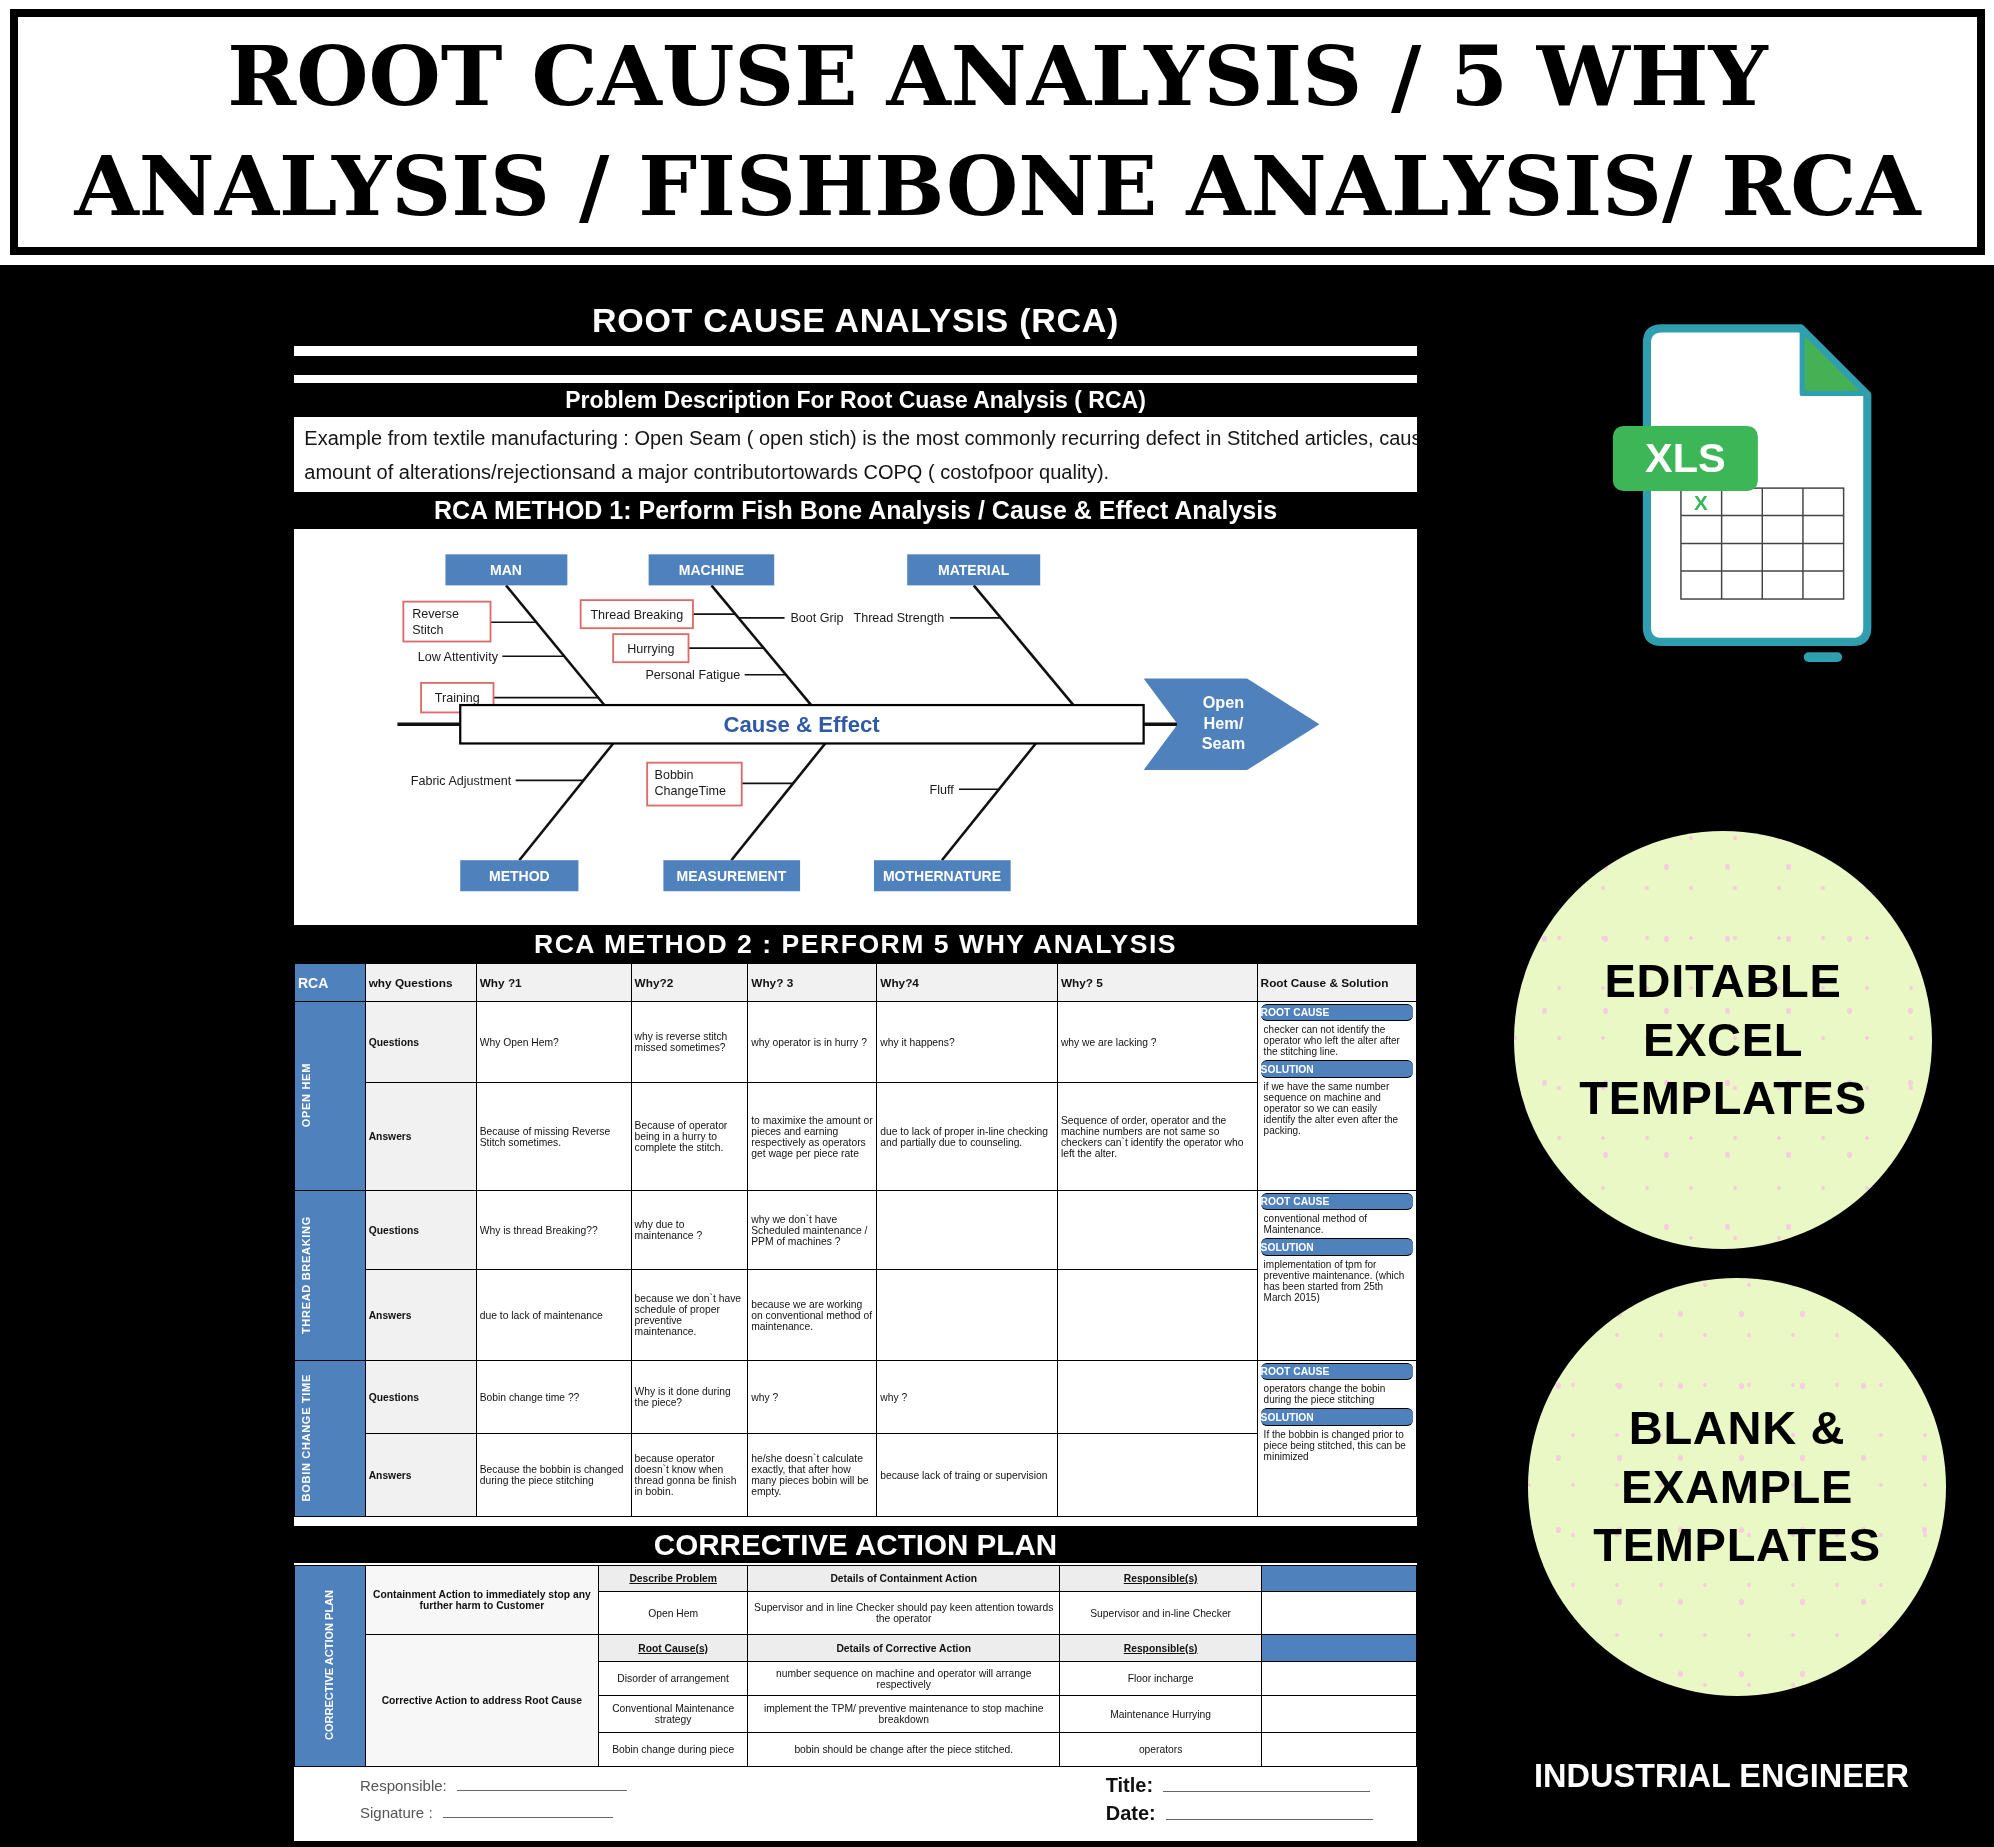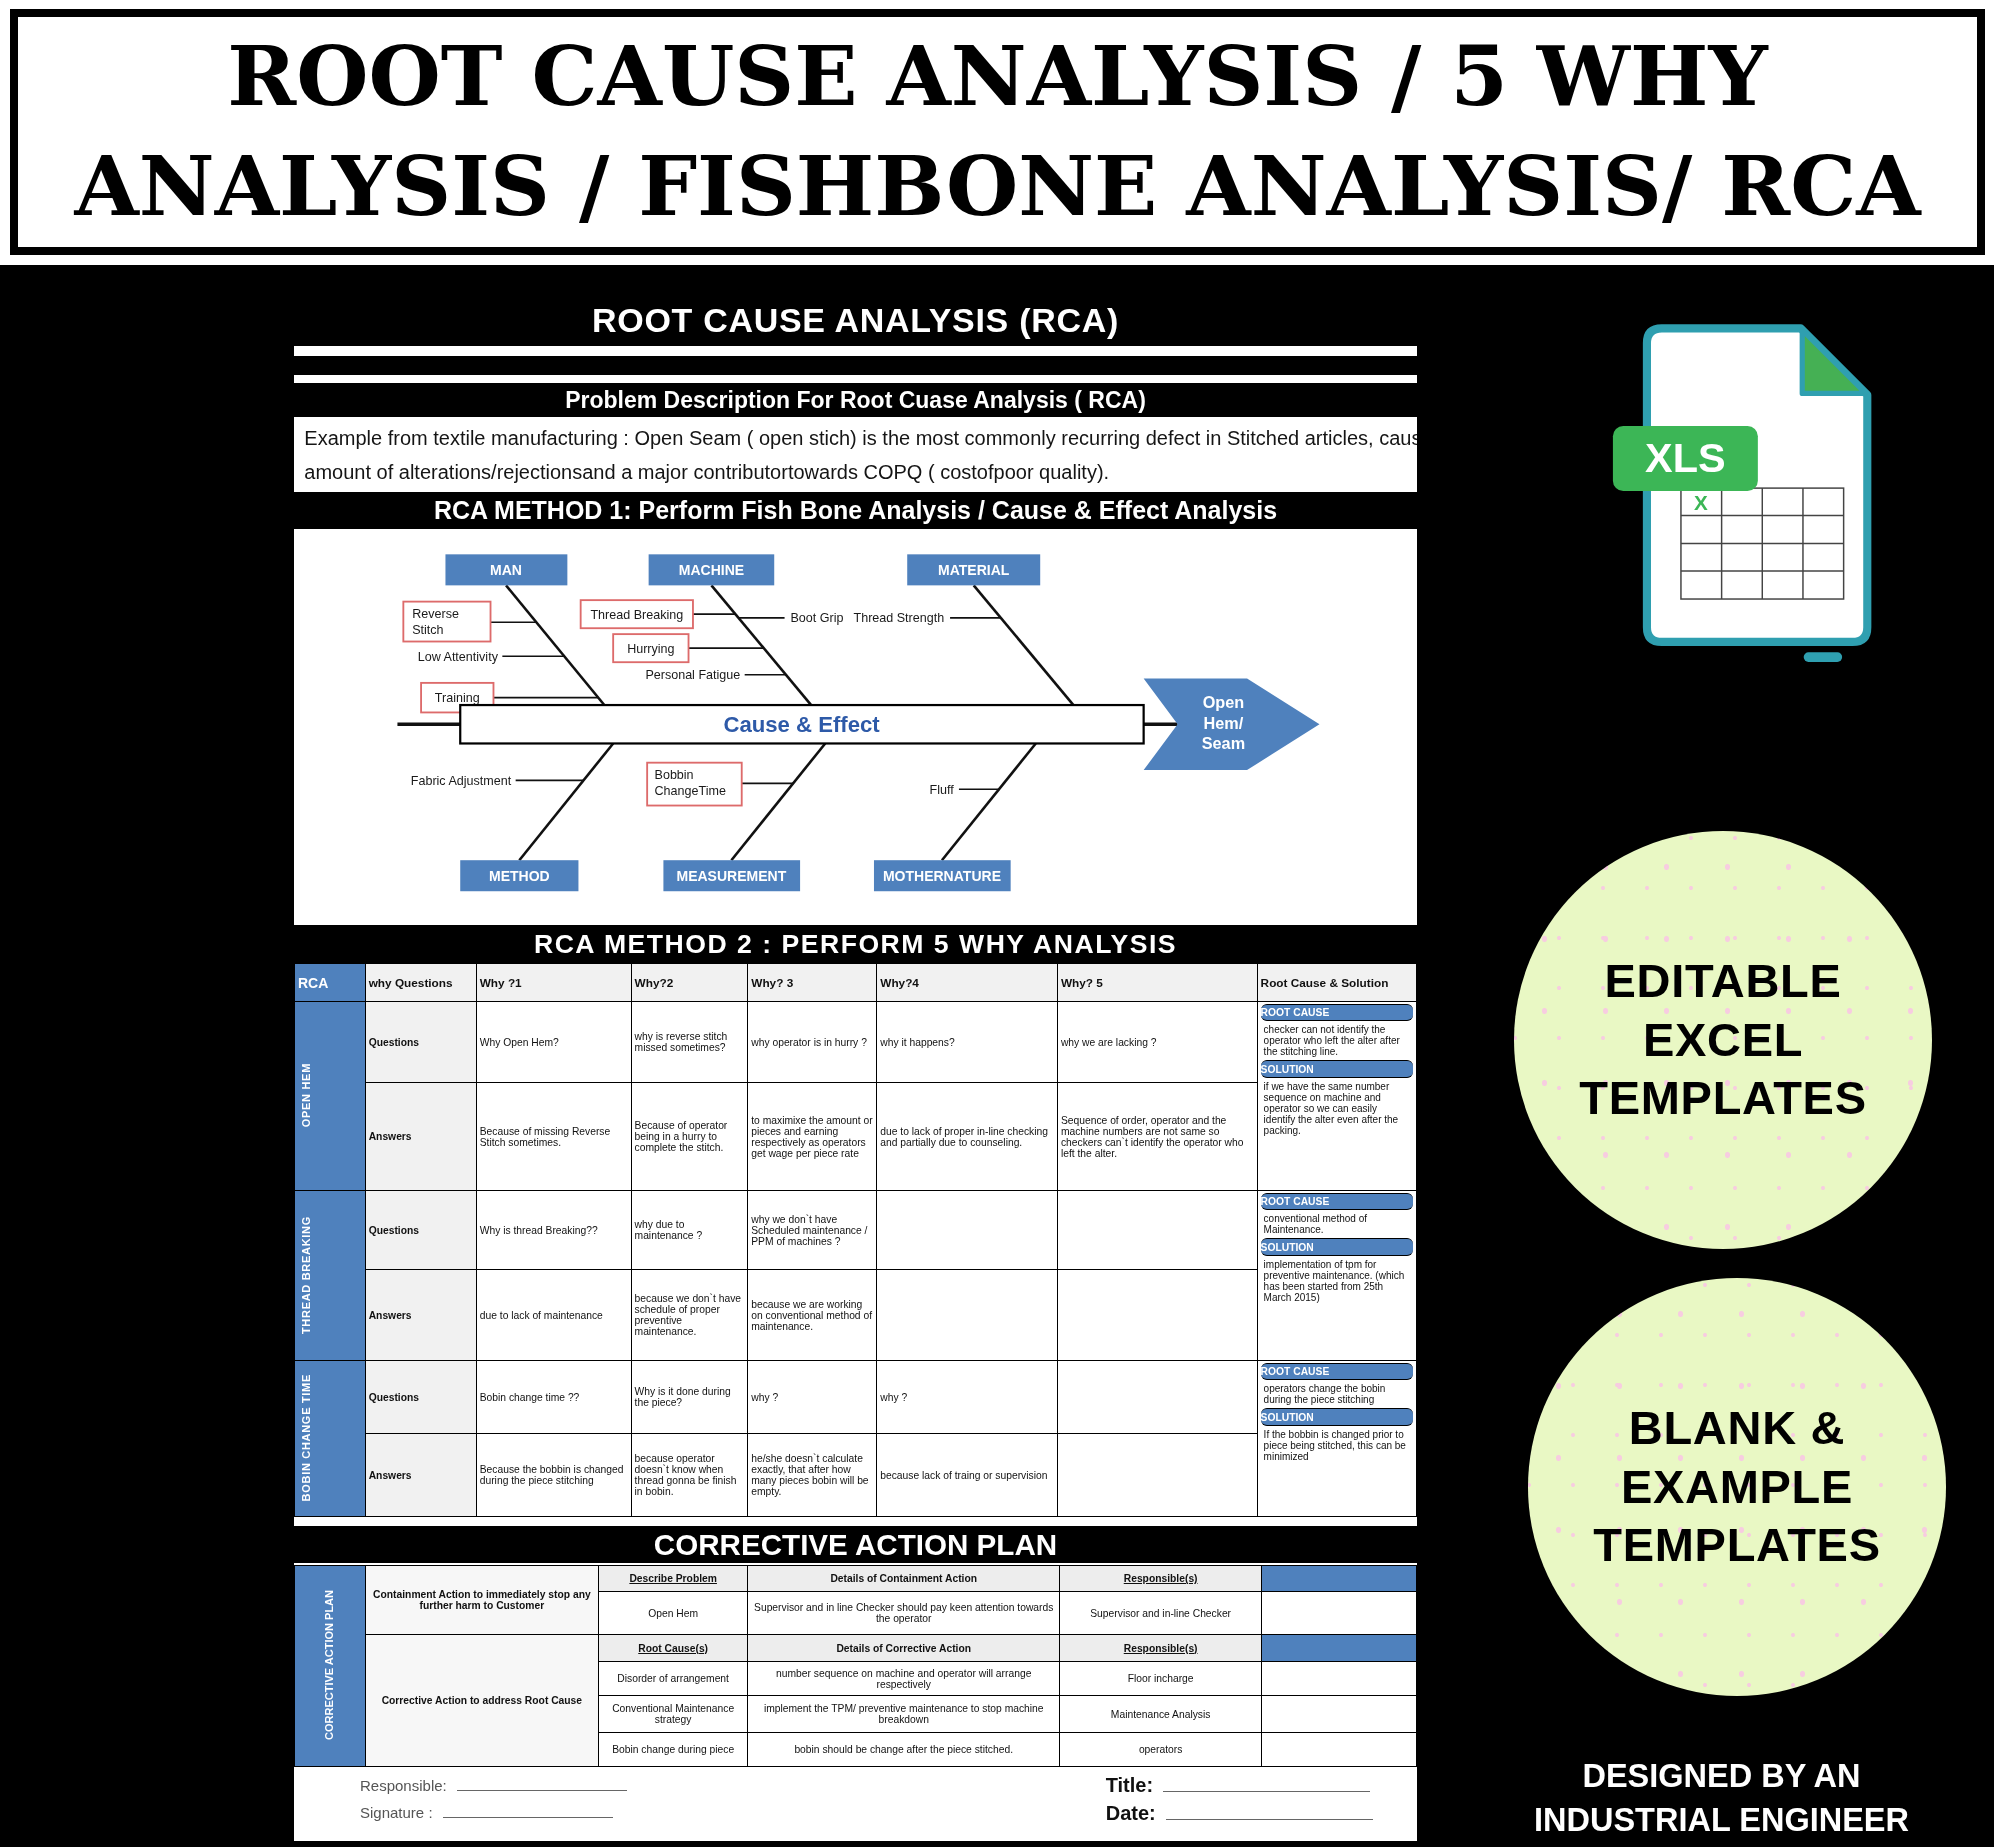--- a/index.html
+++ b/index.html
@@ -313,21 +313,21 @@
       </tr>
       <tr class="cr4">
         <td class="cap-cell">Disorder of arrangement</td>
         <td class="cap-cell">number sequence on machine and operator will arrange respectively</td>
         <td class="cap-cell">Floor incharge</td>
         <td></td>
       </tr>
       <tr class="cr5">
         <td class="cap-cell">Conventional Maintenance strategy</td>
         <td class="cap-cell">implement the TPM/ preventive maintenance to stop machine breakdown</td>
-        <td class="cap-cell">Maintenance Analysis</td>
+        <td class="cap-cell">Maintenance Hurrying</td>
         <td></td>
       </tr>
       <tr class="cr6">
         <td class="cap-cell">Bobin change during piece</td>
         <td class="cap-cell">bobin should be change after the piece stitched.</td>
         <td class="cap-cell">operators</td>
         <td></td>
       </tr>
     </tbody>
       </table>
@@ -371,19 +371,18 @@
       <div class="c-line">TEMPLATES</div>
     </div>
 
     <div class="eco-circle c2">
       <div class="c-line">BLANK &amp;</div>
       <div class="c-line">EXAMPLE</div>
       <div class="c-line">TEMPLATES</div>
     </div>
 
     <div class="credit">
-      <div>DESIGNED BY AN</div>
       <div>INDUSTRIAL ENGINEER</div>
     </div>
   </div>
 
 </div>
 
 
 </body></html>

